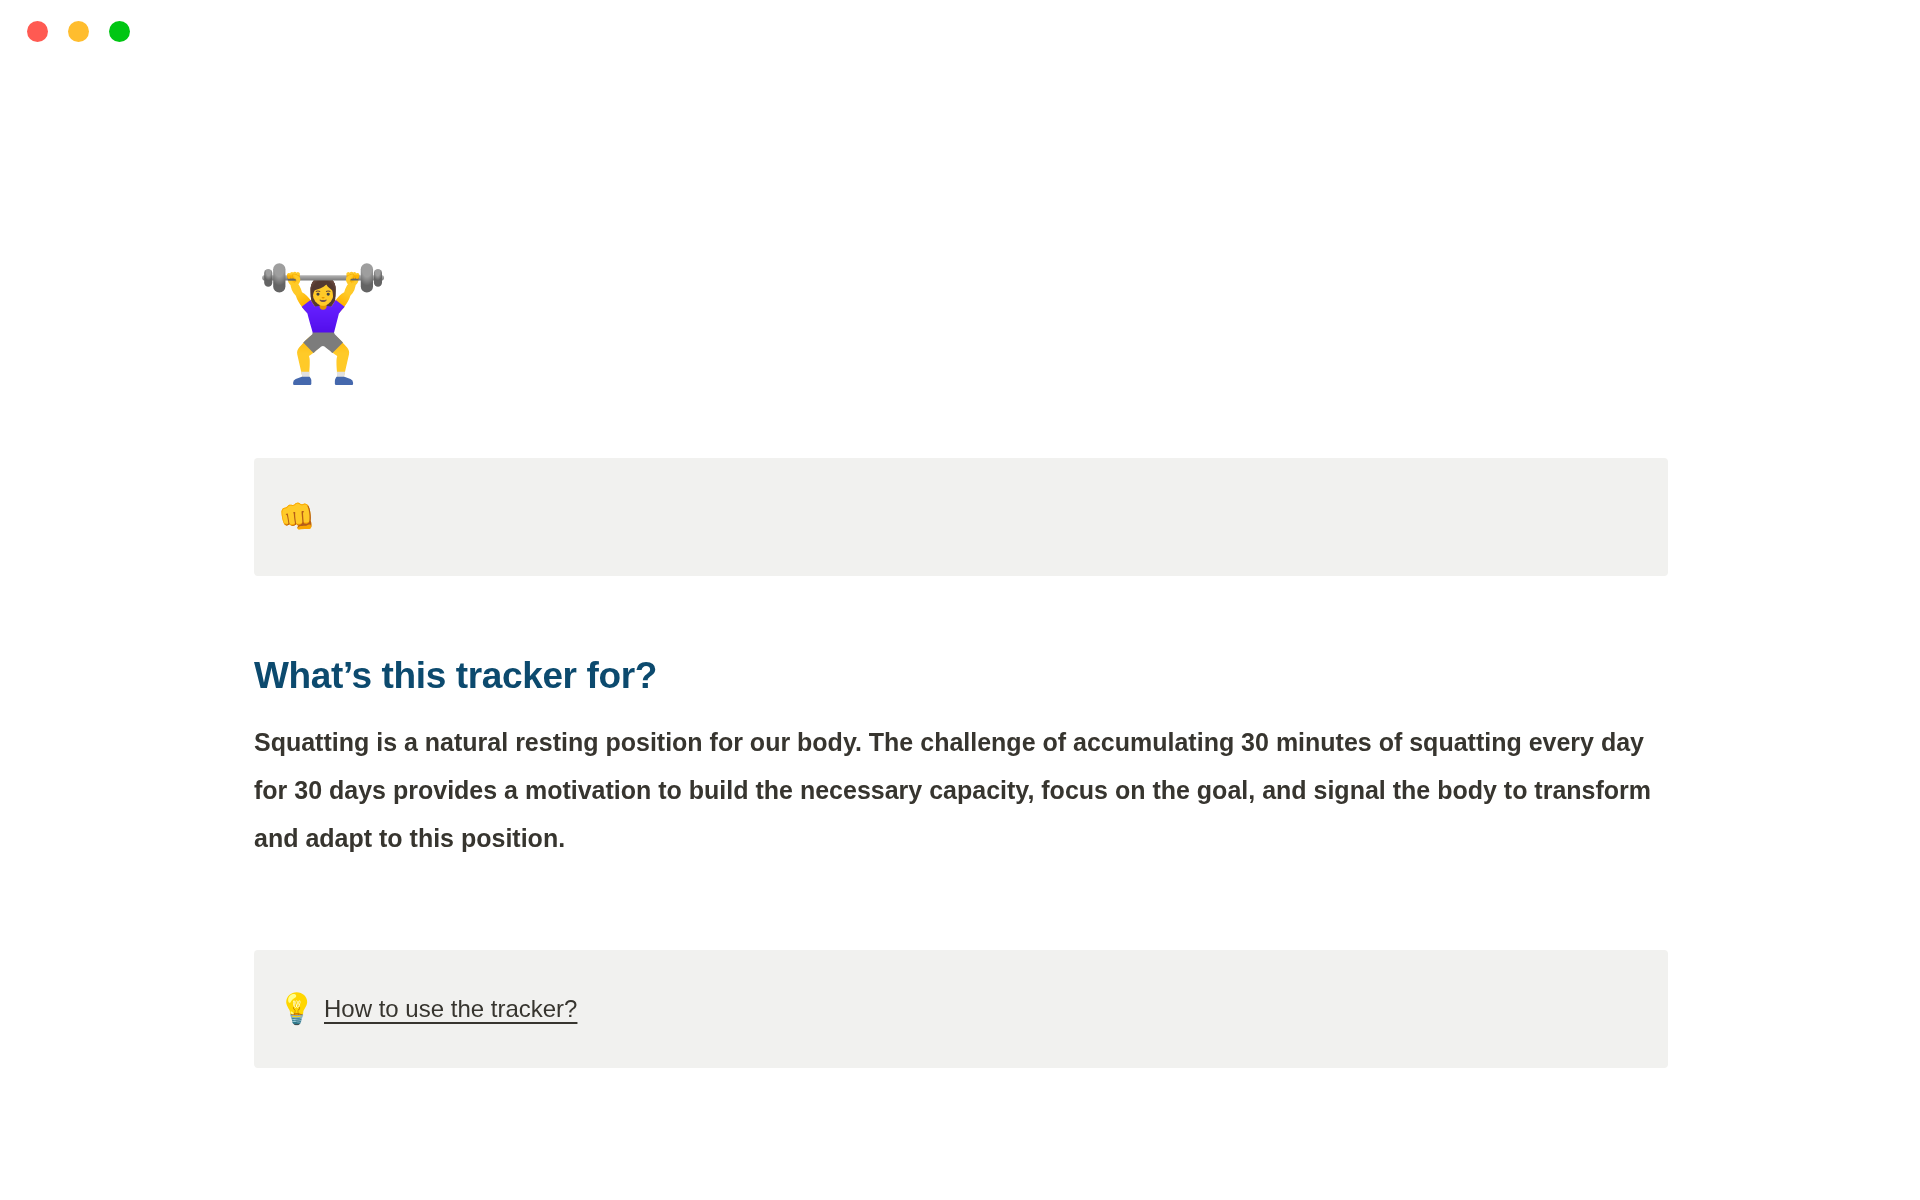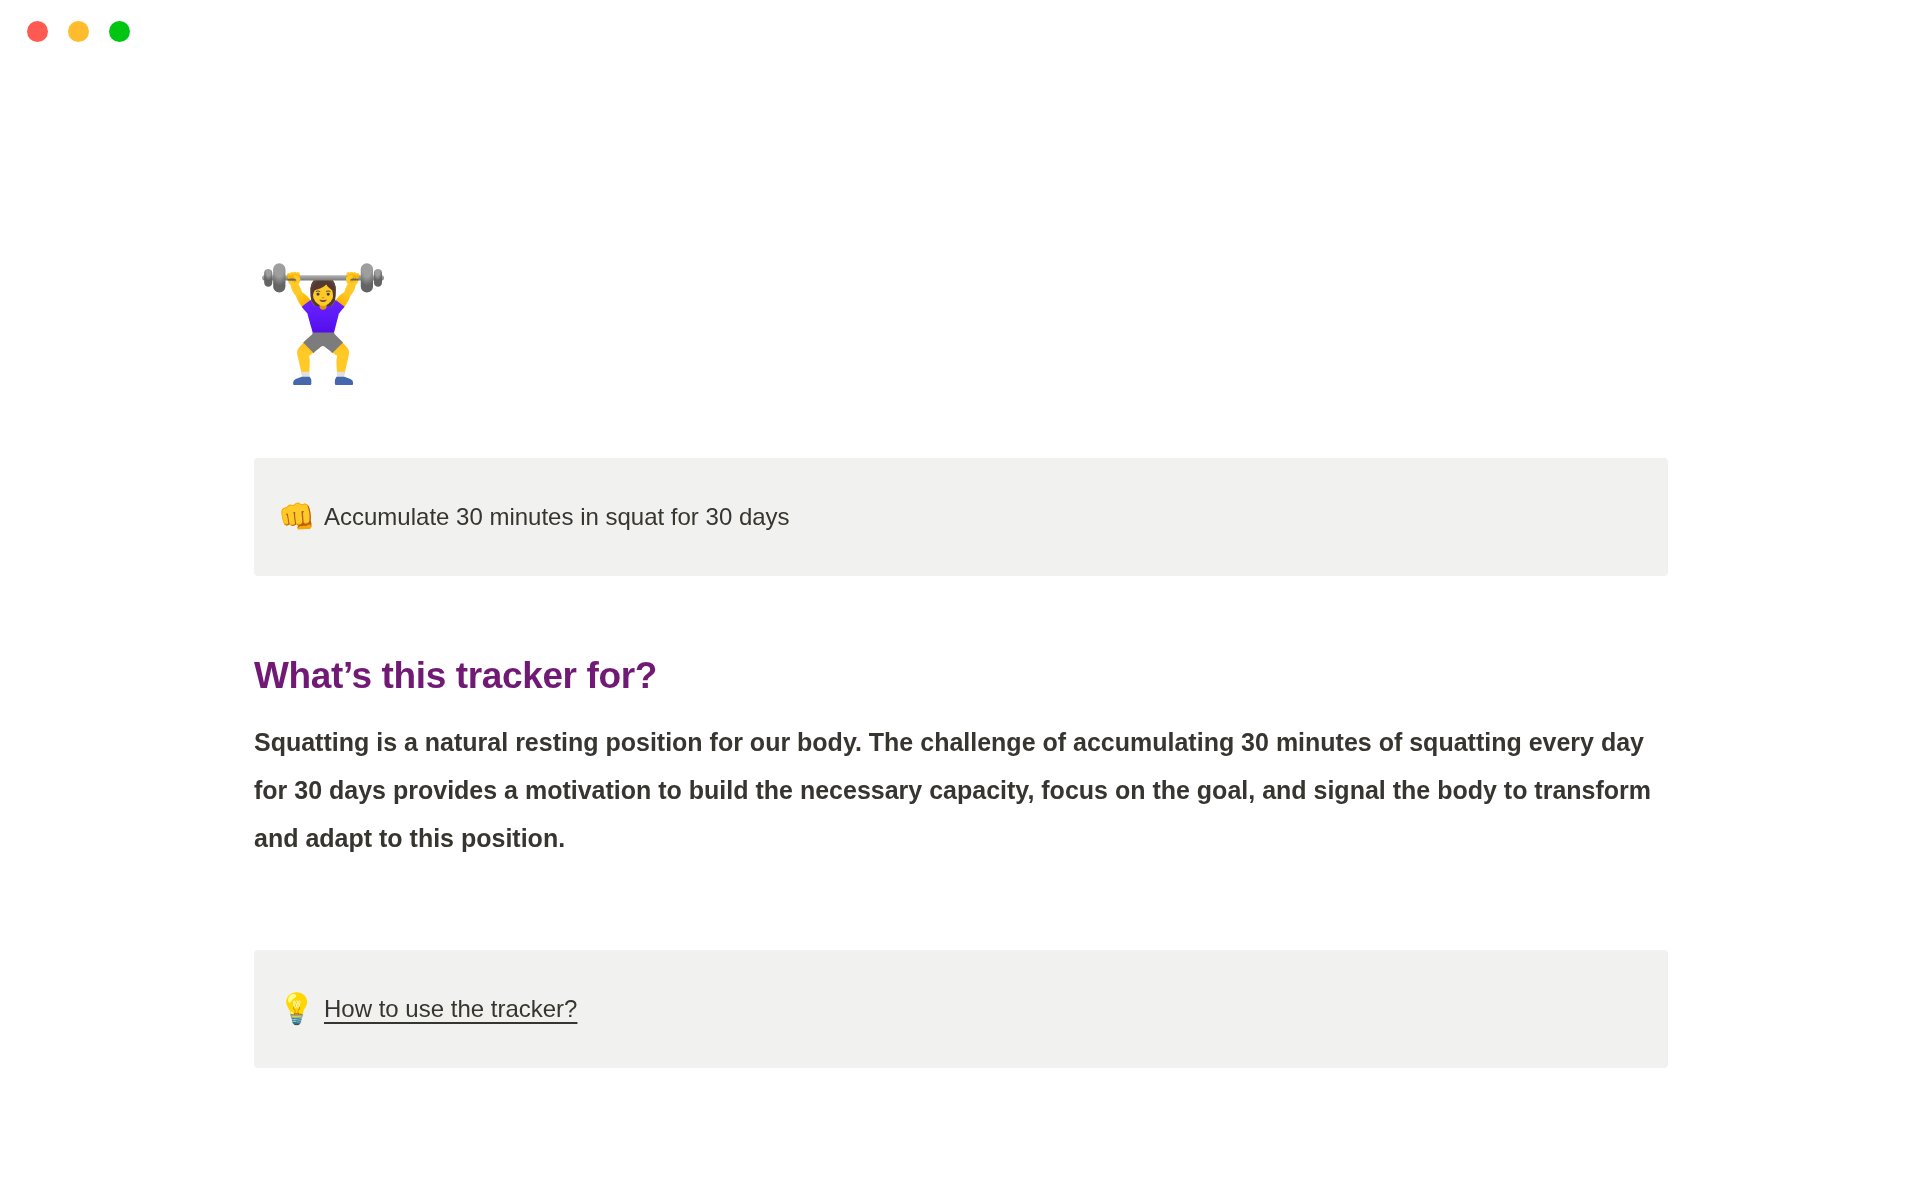--- a/index.html
+++ b/index.html
@@ -128,21 +128,21 @@
     padding-bottom: 0;
     height: 118px;
   }
 
   
   .section-heading {
     font-size: 37px;
     font-weight: 700;
     letter-spacing: -0.01em;
     line-height: 1.2;
-    color: #701a75;
+    color: #0c4a6e;
     margin-top: 78px;
   }
 
   .body-paragraph {
     font-size: 25px;
     line-height: 48px;
     color: #37352F;
     font-weight: 700;
     margin-top: 20px;
     max-width: 1400px;
@@ -160,21 +160,20 @@
 </div>
 
 <div class="page">
   <div class="content">
 
     <div class="page-icon">🏋️‍♀️</div>
 
 
     <div class="callout" id="callout-goal" style="background: rgb(241, 241, 239);">
       <span class="callout-emoji">👊</span>
-      <span class="callout-text">Accumulate 30 minutes in squat for 30 days</span>
     </div>
 
     <h2 class="section-heading">What’s this tracker for?</h2>
 
     <p class="body-paragraph">Squatting is a natural resting position for our body. The challenge of accumulating 30 minutes of squatting every day for 30 days provides a motivation to build the necessary capacity, focus on the goal, and signal the body to transform and adapt to this position.</p>
 
     <div class="callout" id="callout-howto" style="background: rgb(241, 241, 239);">
       <span class="callout-emoji">💡</span>
       <span class="callout-text bold-underline">How to use the tracker?</span>
     </div>

